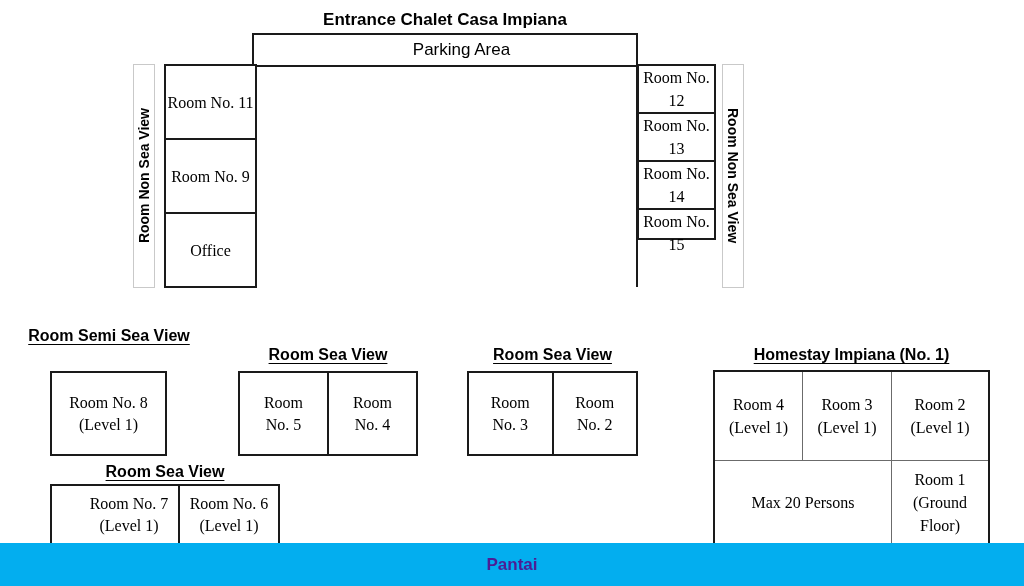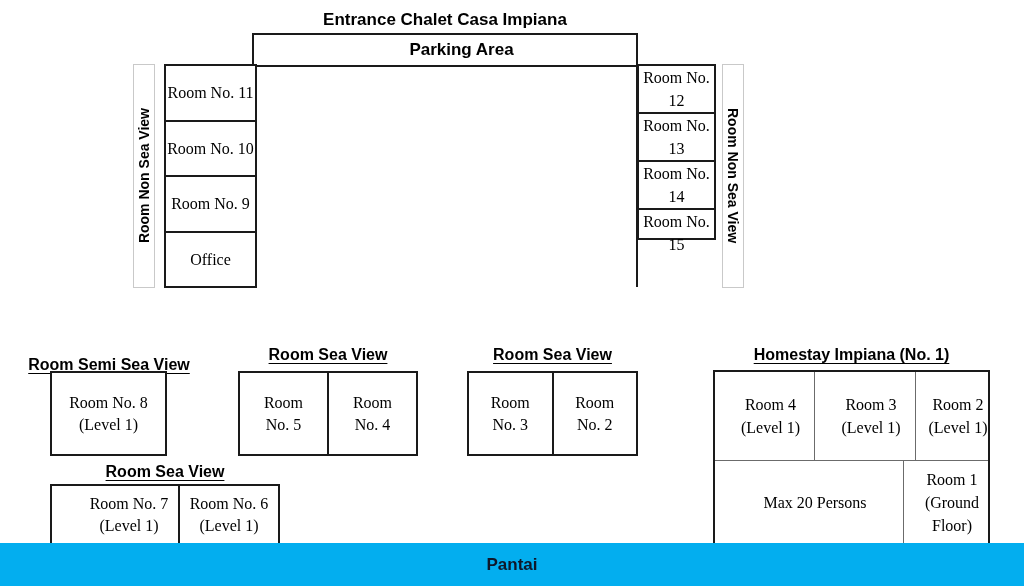--- a/index.html
+++ b/index.html
@@ -56,44 +56,44 @@
   }
   .rstack .rrow:last-child{border-bottom:none;}
 
   
   .parking{
     border:2px solid #1a1a1a;border-bottom:none;background:#ffffff;
   }
   .parking-label{
     height:30px;border-bottom:2px solid #1a1a1a;
     display:flex;align-items:center;justify-content:center;
-    font-weight:bold;font-size:17px;padding-left:33px;
+    font-weight:normal;font-size:17px;padding-left:33px;
   }
 
   
   .hsplit{display:flex;}
   .hsplit > .cell{flex:1;border-right:2px solid #1a1a1a;}
   .hsplit > .cell:last-child{border-right:none;}
 
   
   .homestay{display:flex;flex-direction:column;}
   .hs-row{display:flex;}
   .hs-top{height:88px;border-bottom:1.5px solid #6b6b6b;}
   .hs-bot{flex:1;}
   .hs-c{
     display:flex;align-items:center;justify-content:center;
     text-align:center;font-size:16px;line-height:23px;
-    box-sizing:border-box;border-right:1.5px solid #6b6b6b;margin-left:12px;
+    box-sizing:border-box;border-right:1.5px solid #6b6b6b;
   }
   .hs-c:last-child{border-right:none;}
 
   
   .pantai{
     display:flex;align-items:center;justify-content:center;
-    font-weight:bold;font-size:17px;color:#0f172a;
+    font-weight:bold;font-size:17px;color:#4c1d95;
   }
 </style>
 </head>
 <body>
 
 <div class="abs title" style="left:252px;top:9px;width:386px;">Entrance Chalet Casa Impiana</div>
 
 <div class="abs parking" style="left:252px;top:33px;width:386px;height:254px;">
   <div class="parking-label">Parking Area</div>
 </div>
@@ -105,26 +105,20 @@
 <div class="abs box rstack" style="left:164px;top:64px;width:93px;height:224px;">
   <div class="rrow">
     <div>
       <span>Room</span>
       <span>No. 11</span>
     </div>
   </div>
   <div class="rrow">
     <div>
       <span>Room</span>
-      <span>No. 10</span>
-    </div>
-  </div>
-  <div class="rrow">
-    <div>
-      <span>Room</span>
       <span>No. 9</span>
     </div>
   </div>
   <div class="rrow">
     <div>
       <span>Office</span>
     </div>
   </div>
 </div>
 
@@ -152,21 +146,21 @@
       <span>Room</span>
       <span>No. 15</span>
     </div>
   </div>
 </div>
 
 <div class="abs vstrip right" style="left:722px;top:64px;width:22px;height:224px;">
   <span class="vtext">Room Non Sea View</span>
 </div>
 
-<div class="abs section-head" style="left:13px;top:355px;width:192px;">Room Semi Sea View</div>
+<div class="abs section-head" style="left:13px;top:326px;width:192px;">Room Semi Sea View</div>
 
 <div class="abs box hsplit" style="left:50px;top:371px;width:117px;height:85px;">
   <div class="cell">
     <div>
       <span>Room No. 8</span>
       <span>(Level 1)</span>
     </div>
   </div>
 </div>
 

